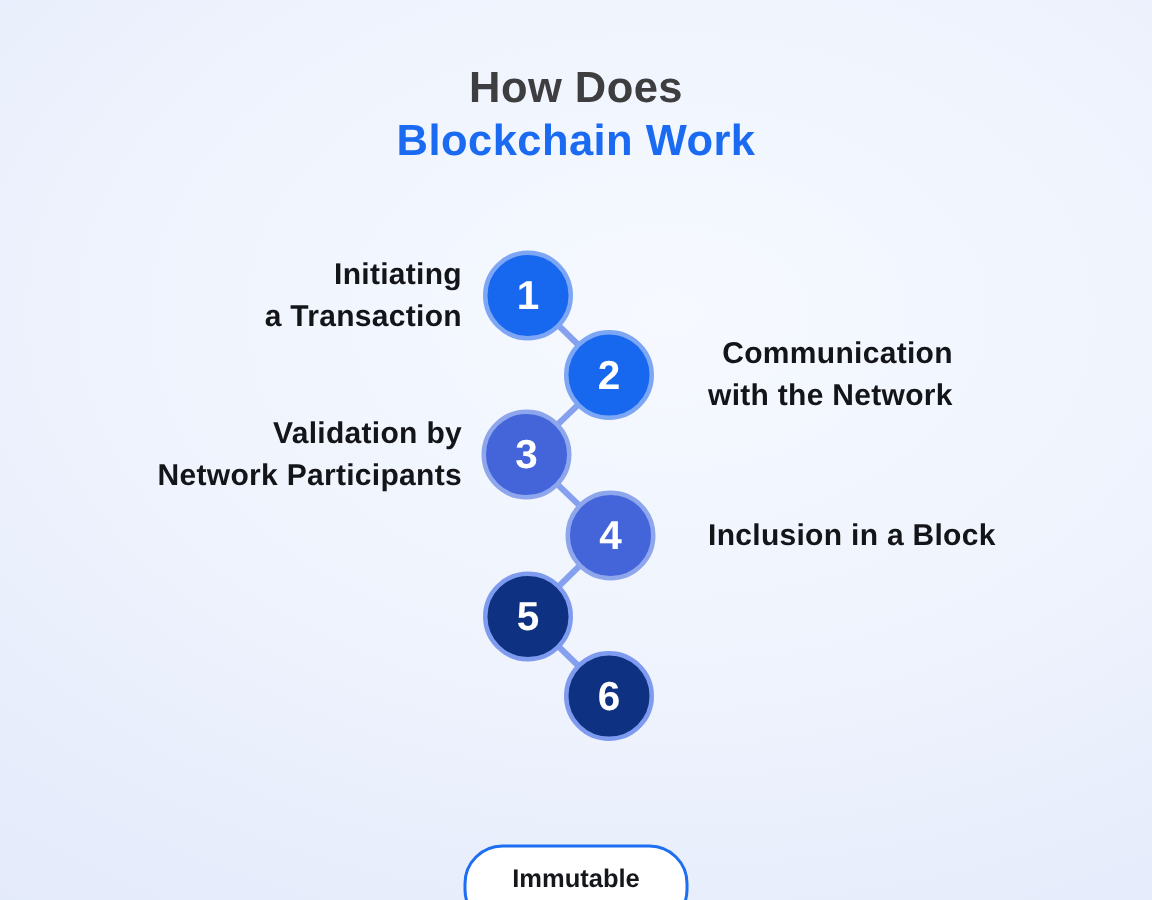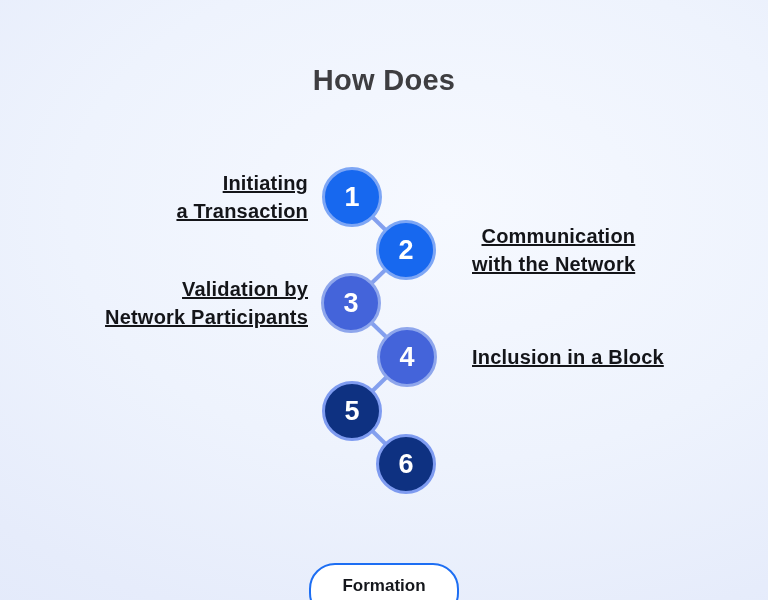--- a/index.html
+++ b/index.html
@@ -18,21 +18,20 @@
   .title {
     position: absolute;
     top: 42px;
     left: 0;
     width: 100%;
     text-align: center;
     font-size: 29px;
     line-height: 35px;
     font-weight: 700;
     letter-spacing: 0.3px;
-    margin-top: 21px;
   }
   .title .t1 { color: #3e3e41; display: block; }
   .title .t2 { color: #1b6bf2; display: block; }
 
   .connectors { position: absolute; left: 0; top: 0; }
 
   .circle {
     position: absolute;
     width: 54px;
     height: 54px;
@@ -49,21 +48,20 @@
   .circle.pair-navy   { background: #0e3181; border: 3px solid #7e9bf0; }
 
   .step-label {
     position: absolute;
     font-size: 20px;
     line-height: 28px;
     font-weight: 600;
     color: #141519;
     white-space: pre-line;
     letter-spacing: 0.2px;
-    text-decoration: underline;
   }
   .step-label.left  { text-align: right; right: 460px; }
   .step-label.right { text-align: right;  left: 472px; }
 
   .brand-badge {
     position: absolute;
     top: 563px;
     left: 50%;
     transform: translateX(-50%);
     width: 150px;
@@ -79,20 +77,21 @@
     color: #15171c;
   }
 </style>
 </head>
 <body>
 
 <div class="page">
 
   <div class="title">
     <span class="t1">How Does</span>
+    <span class="t2">Blockchain Work</span>
   </div>
 
   <svg class="connectors" width="768" height="600" viewBox="0 0 768 600">
     <g stroke="#84a0ee" stroke-width="4">
       <line x1="352" y1="197" x2="406" y2="250"></line>
       <line x1="406" y1="250" x2="351" y2="303"></line>
       <line x1="351" y1="303" x2="407" y2="357"></line>
       <line x1="407" y1="357" x2="352" y2="411"></line>
       <line x1="352" y1="411" x2="406" y2="464"></line>
     </g>
@@ -119,16 +118,16 @@
     <span>4</span>
   </div>
   <div class="circle pair-navy" style="left:322px; top:381px">
     <span>5</span>
   </div>
   <div class="circle pair-navy" style="left:376px; top:434px">
     <span>6</span>
   </div>
 
   <div class="brand-badge">
-    <span>Formation</span>
+    <span>Immutable</span>
   </div>
 
 </div>
 
 </body></html>

